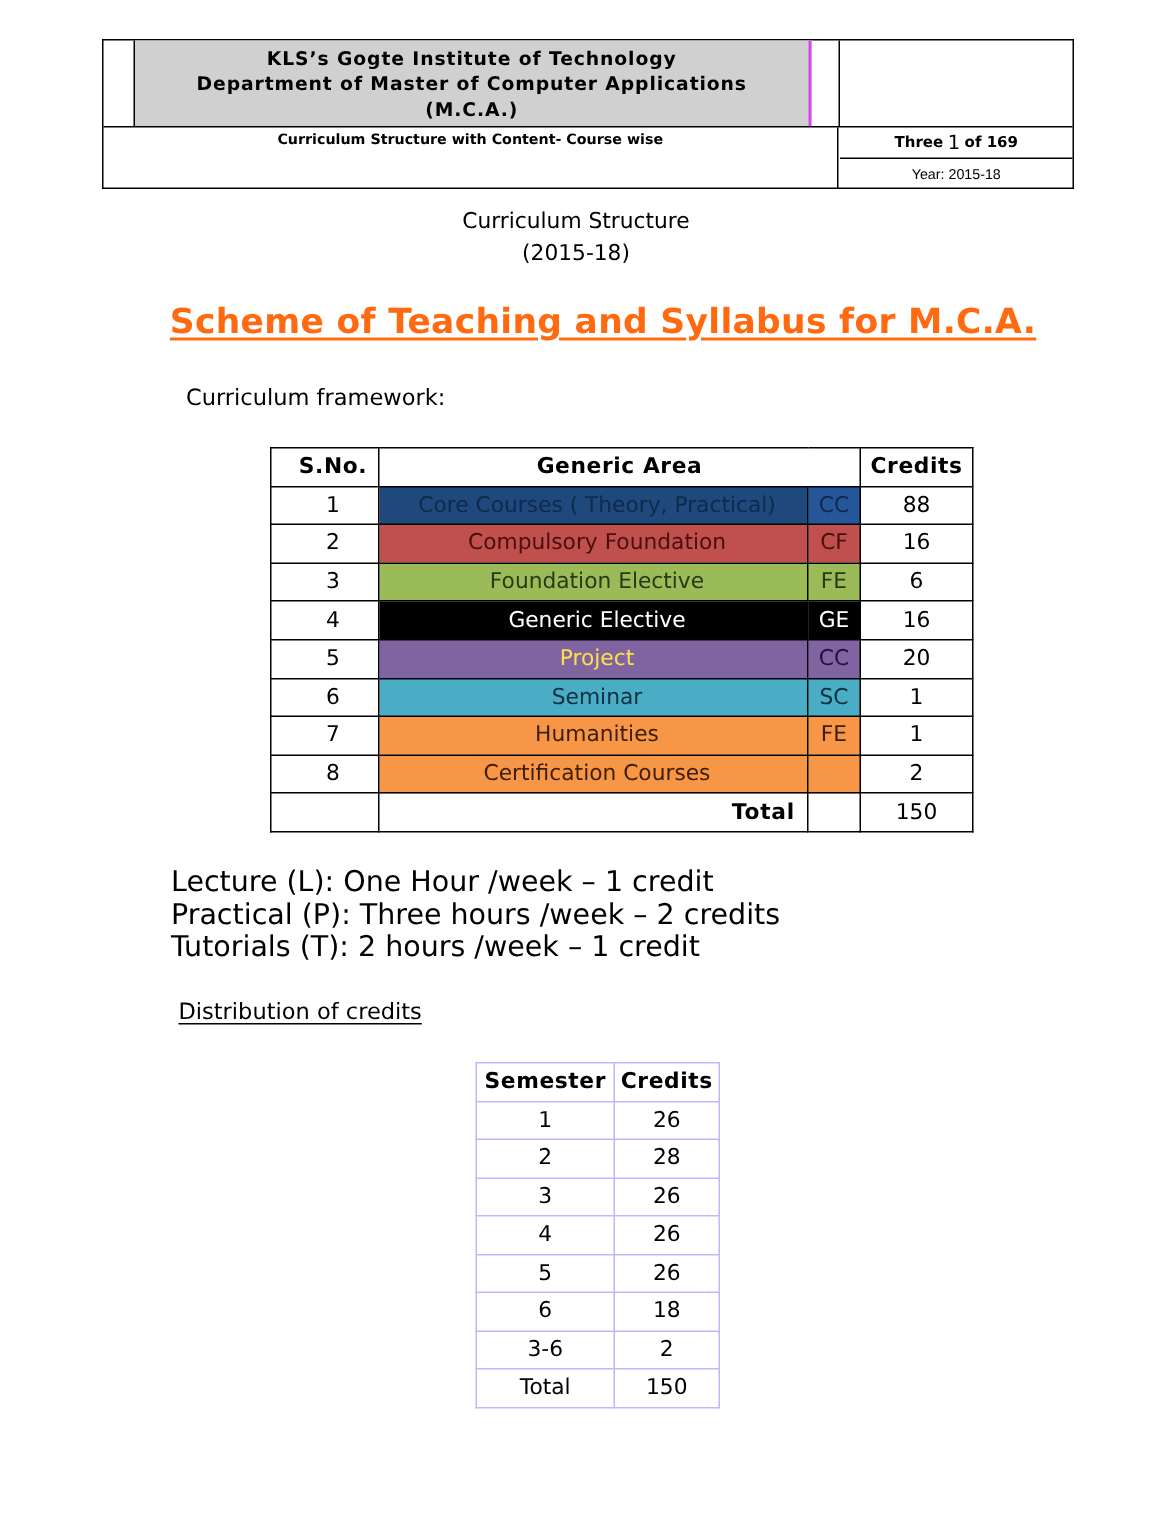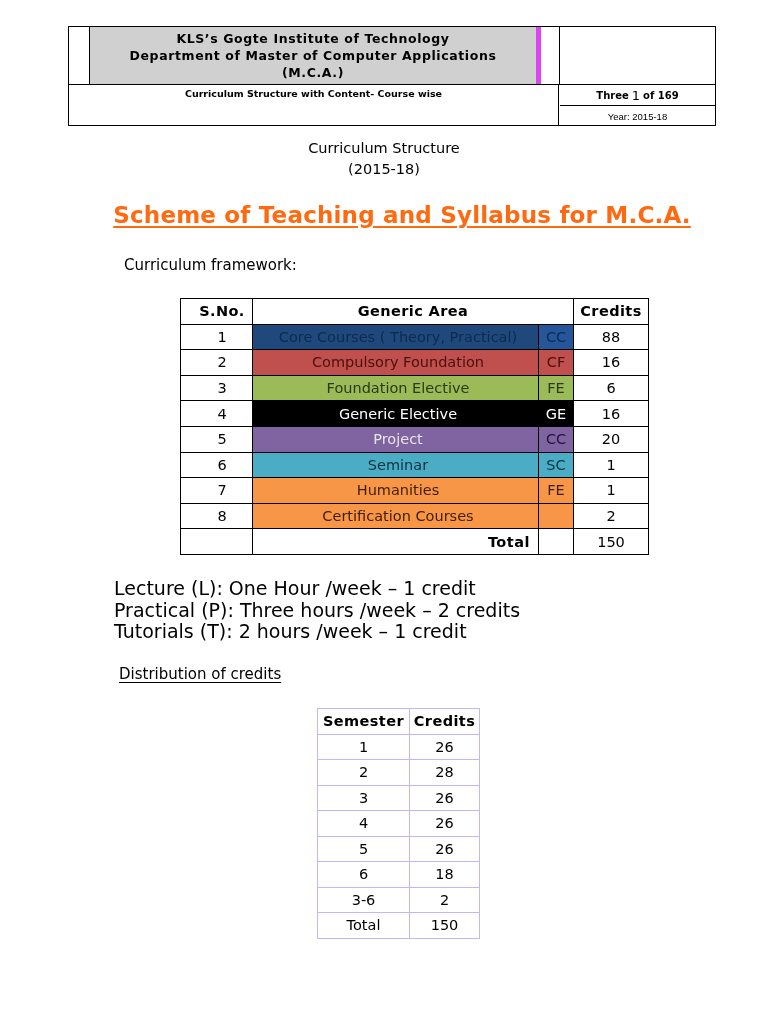--- a/index.html
+++ b/index.html
@@ -9,21 +9,21 @@
   }
   
   .hdr {
     position: absolute; left: 68px; top: 26px; width: 648px; height: 100px;
     border: 1px solid #000; box-sizing: border-box;
   }
   .hdr-top { position: absolute; left: 0; top: 0; width: 100%; height: 57px; border-bottom: 1px solid #000; }
   .hdr-leftpad { position: absolute; left: 0; top: 0; width: 20px; height: 57px; border-right: 1px solid #000; }
   .hdr-gray {
     position: absolute; left: 21px; top: 0; width: 451px; height: 57px; background: #d0d0d0;
-    border-right: 5px solid #d946ef; box-sizing: border-box;
+    border-right: 2px solid #d946ef; box-sizing: border-box;
     display: flex; flex-direction: column; align-items: center; justify-content: center;
     font-weight: bold; font-size: 12.5px; line-height: 17px; letter-spacing: 0.6px;
   }
   .hdr-gap { position: absolute; left: 472px; top: 0; width: 18px; height: 57px; border-right: 1px solid #000; }
   .hdr-ver {
     position: absolute; left: 491px; top: 0; right: 0; height: 57px;
     display: flex; align-items: center; justify-content: center;
     font-weight: bold; font-size: 9.5px;
   }
   .hdr-sub {
@@ -128,21 +128,21 @@
     <td class="cr">6</td>
   </tr>
   <tr>
     <td class="sno">4</td>
     <td class="subj" style="background: rgb(0, 0, 0); color: rgb(255, 255, 255);">Generic Elective</td>
     <td class="code" style="background: rgb(0, 0, 0); color: rgb(255, 255, 255);">GE</td>
     <td class="cr">16</td>
   </tr>
   <tr>
     <td class="sno">5</td>
-    <td class="subj" style="background: rgb(128, 100, 162); color: #e5e5e5;">Project</td>
+    <td class="subj" style="background: rgb(128, 100, 162); color: #fde047;">Project</td>
     <td class="code" style="background: rgb(128, 100, 162); color: rgb(34, 19, 58);">CC</td>
     <td class="cr">20</td>
   </tr>
   <tr>
     <td class="sno">6</td>
     <td class="subj" style="background: rgb(75, 172, 198); color: rgb(13, 51, 64);">Seminar</td>
     <td class="code" style="background: rgb(75, 172, 198); color: rgb(13, 51, 64);">SC</td>
     <td class="cr">1</td>
   </tr>
   <tr>

